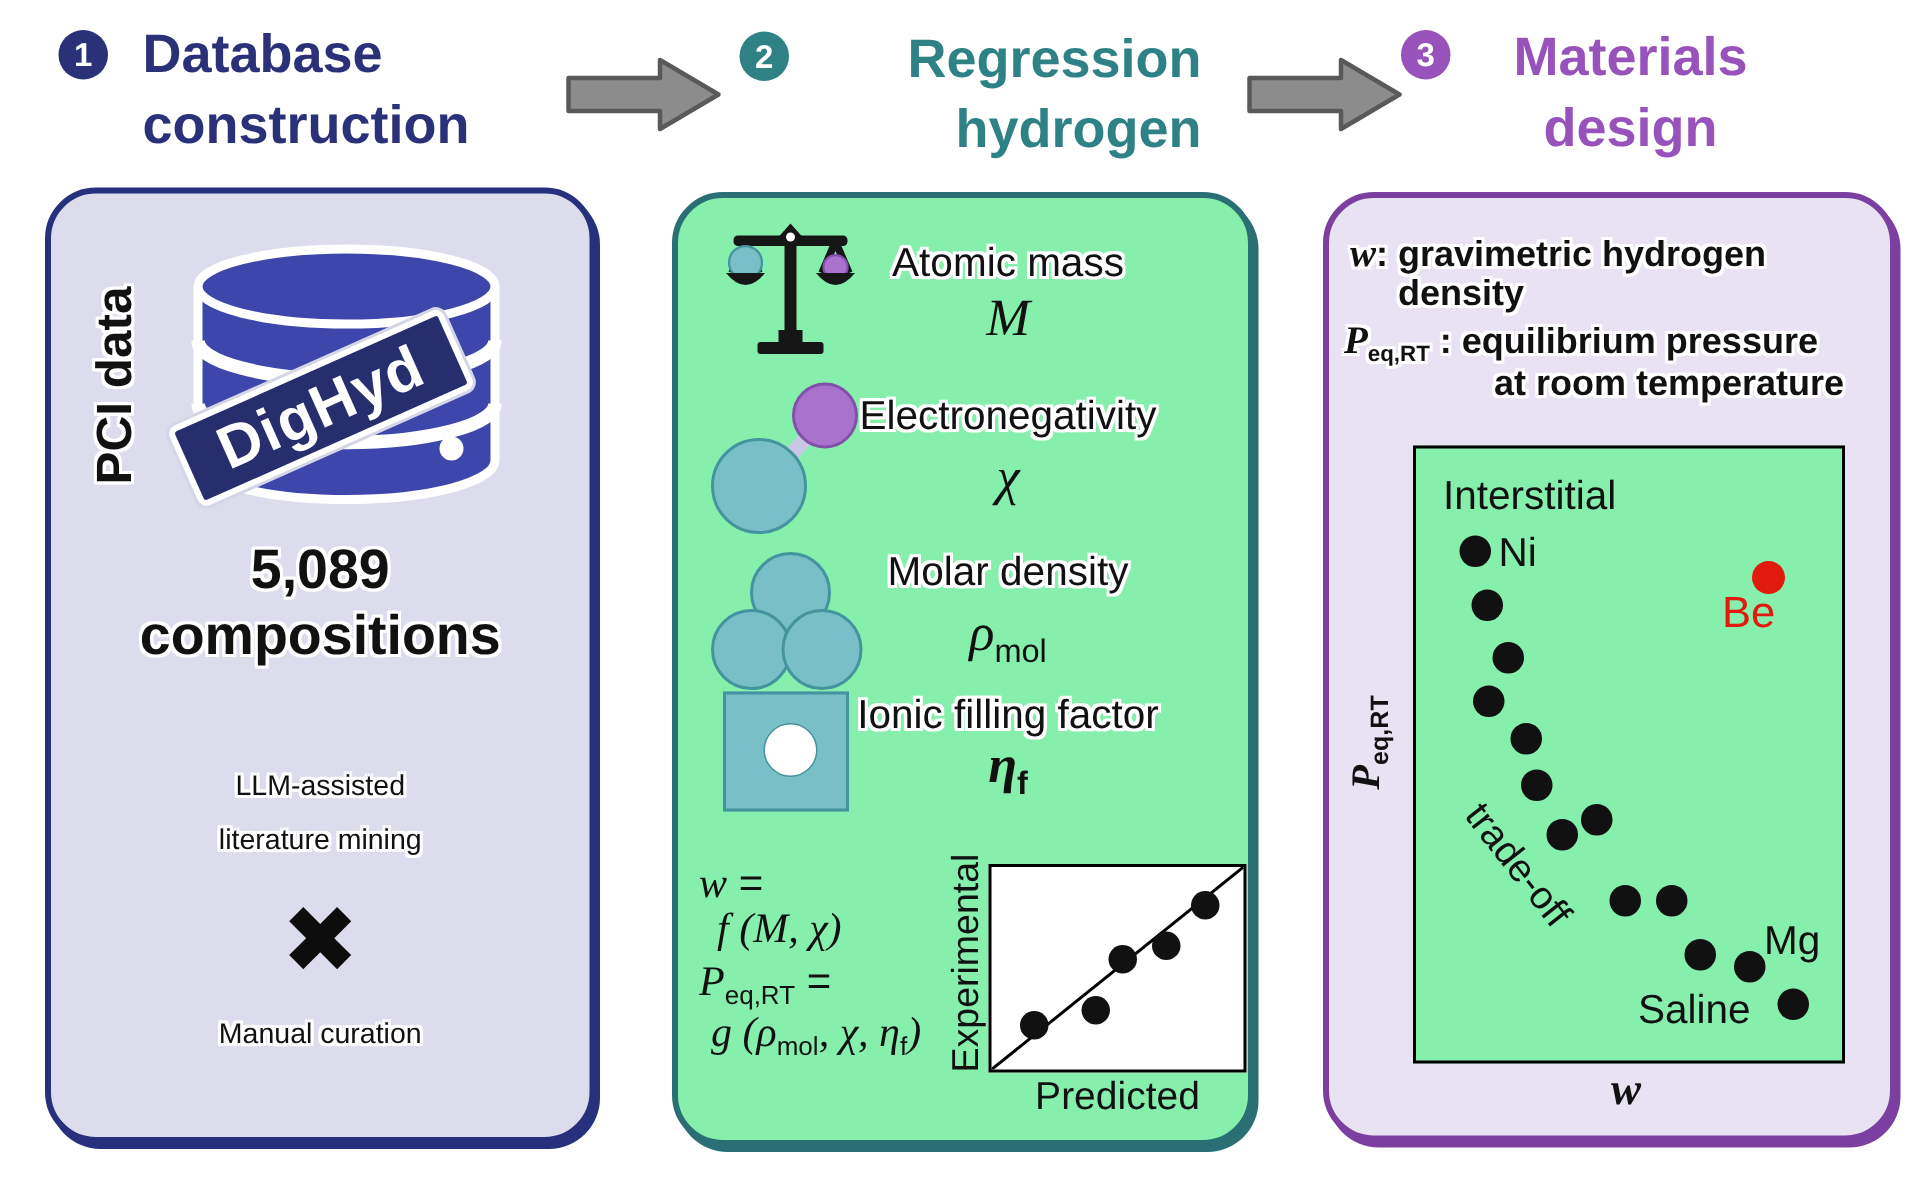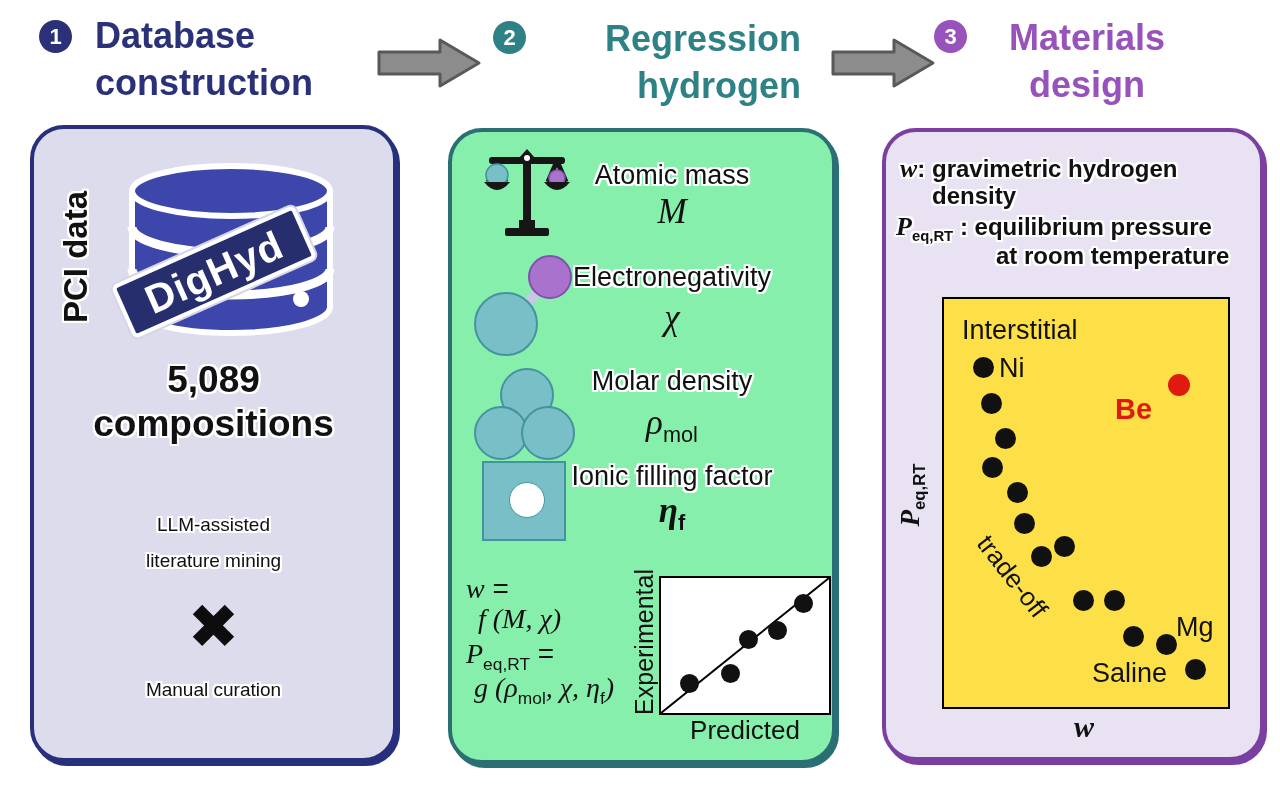--- a/index.html
+++ b/index.html
@@ -65,29 +65,29 @@
          border:2px solid #000;}
   .inset svg{position:absolute;left:0;top:0;}
   .insylab{position:absolute;left:107px;top:497px;width:170px;height:26px;transform:rotate(-90deg);
            text-align:center;font-size:25px;line-height:26px;}
   .insxlab{position:absolute;left:207px;top:583px;width:172px;text-align:center;font-size:26px;}
 
   
   .defs{font-weight:bold;font-size:24px;position:absolute;}
   .d1a{left:14px;top:22px;} .d1b{left:46px;top:50px;}
   .d2a{left:10px;top:80px;} .d2b{left:110px;top:110px;}
-  .plotbox{position:absolute;left:56px;top:165px;width:284px;height:408px;background:#fde047;
+  .plotbox{position:absolute;left:56px;top:165px;width:284px;height:408px;background:#86efac;
            border:2px solid #000;}
   .p3ylab{position:absolute;left:-56px;top:348px;width:160px;height:30px;transform:rotate(-90deg);
           text-align:center;font-size:27px;font-weight:bold;line-height:30px;}
   .p3xlab{position:absolute;left:56px;top:578px;width:284px;text-align:center;font-size:30px;font-weight:bold;}
   .plab{position:absolute;font-size:27px;}
   .lab-interstitial{left:18px;top:16px;}
   .lab-ni{left:55px;top:54px;}
-  .lab-be{left:171px;top:94px;font-size:29px;font-weight:bold;color:#e11a0f;}
+  .lab-be{left:204px;top:94px;font-size:29px;font-weight:normal;color:#e11a0f;}
   .lab-tradeoff{left:2px;top:262px;width:132px;text-align:center;transform:rotate(52deg);font-size:26px;}
   .lab-mg{left:232px;top:313px;}
   .lab-saline{left:148px;top:359px;}
   .dot{position:absolute;border-radius:50%;}
 </style>
 </head>
 <body>
 
 <div id="canvas">
 

